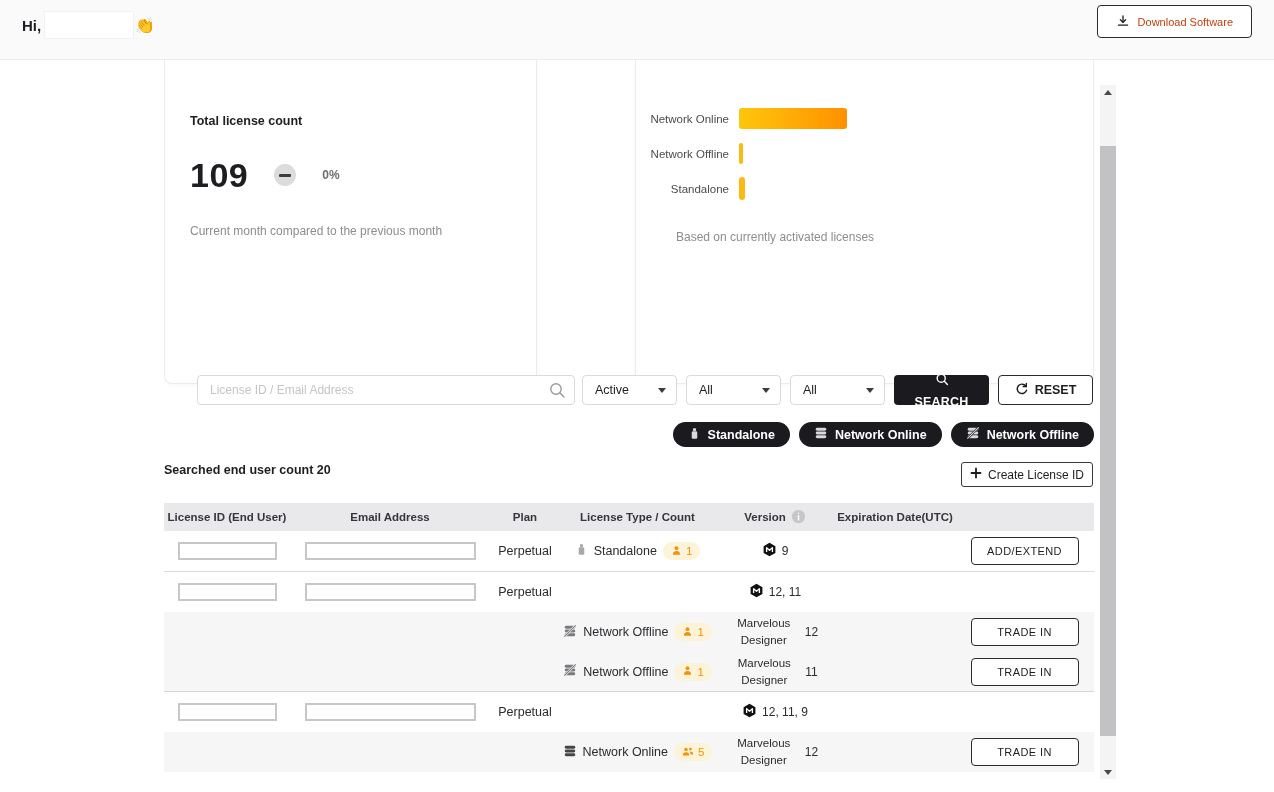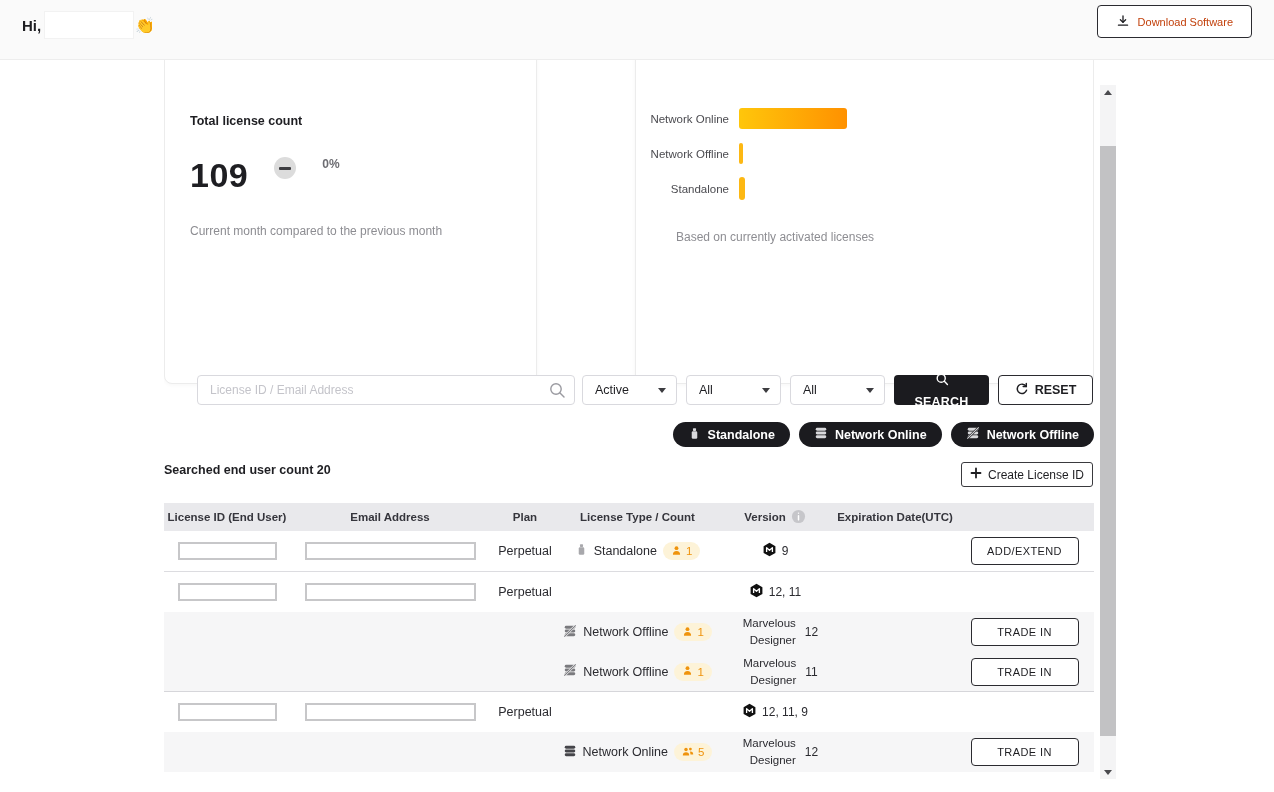--- a/index.html
+++ b/index.html
@@ -22,21 +22,21 @@
   
   .viewport { position:absolute; left:164px; top:60px; width:930px; height:732px;
     overflow:hidden; background:#fff; }
 
   
   .card { position:absolute; top:-16px; height:340px; background:#fff;
     border:1px solid #ececec; border-radius:8px; box-shadow:0 1px 4px rgba(0,0,0,0.04); }
   .card1 { left:0; width:373px; }
   .card2 { left:471px; width:459px; }
   .card-title { position:absolute; left:25px; top:69px; font-size:12.5px; font-weight:bold; }
-  .big-row { position:absolute; left:25px; top:112px; display:flex; gap:26px; }
+  .big-row { position:absolute; left:25px; top:112px; display:flex; align-items:center; gap:26px; }
   .big-num { font-size:34px; font-weight:bold; line-height:36px; letter-spacing:0.5px; }
   .minus-circle { width:22px; height:22px; border-radius:50%; background:#dcdcdc;
     position:relative; }
   .minus-circle::after { content:""; position:absolute; left:5px; top:10px; width:12px;
     height:2.5px; background:#3c3c40; border-radius:1px; }
   .pct { font-size:12px; font-weight:bold; color:#6d6d72; }
   .card-caption { position:absolute; left:25px; top:179px; font-size:12px; color:#8d8d92; }
 
   
   .chart { position:absolute; left:0; top:56px; width:459px; }
@@ -94,21 +94,21 @@
   .row-plain { height:40px; background:#fff; }
   .row-sub { height:40px; background:#f6f6f7; }
   .row-sub.last-of-group { border-bottom:1px solid #d6d6da; }
   .blank { display:inline-block; background:#fff; border:2px solid #c7c7c9; height:18px; }
   .blank-id { width:99px; } .blank-email { width:171px; }
   .plan-txt { font-size:12.5px; color:#2b2b30; }
   .type-cell { gap:6px; font-size:12.5px; color:#2b2b30; white-space:nowrap; }
   .badge { height:18px; border-radius:9px; background:#fdf3d8; color:#ef930c;
     font-size:11.5px; display:inline-flex; align-items:center; gap:4px; padding:0 8px; }
   .ver-cell { gap:5px; font-size:12px; color:#2b2b30; }
-  .prod-cell { gap:9px;text-align:right; }
+  .prod-cell { gap:9px; }
   .prod-name { width:64px; font-size:11.5px; line-height:1.45; color:#2b2b30; }
   .prod-ver { font-size:12px; color:#2b2b30; }
   .row-btn { width:108px; height:28px; background:#fff; border:1px solid #2b2b30;
     border-radius:4px; font-size:11px; color:#1e1e22; cursor:pointer; letter-spacing:0.4px;
     font-family:"Liberation Sans", sans-serif; }
 
   
   .scrollbar { position:absolute; left:1100px; top:85px; width:16px; height:694px;
     background:#f4f4f5; }
   .sb-arrow { position:absolute; left:0; width:16px; height:14px; display:flex;

